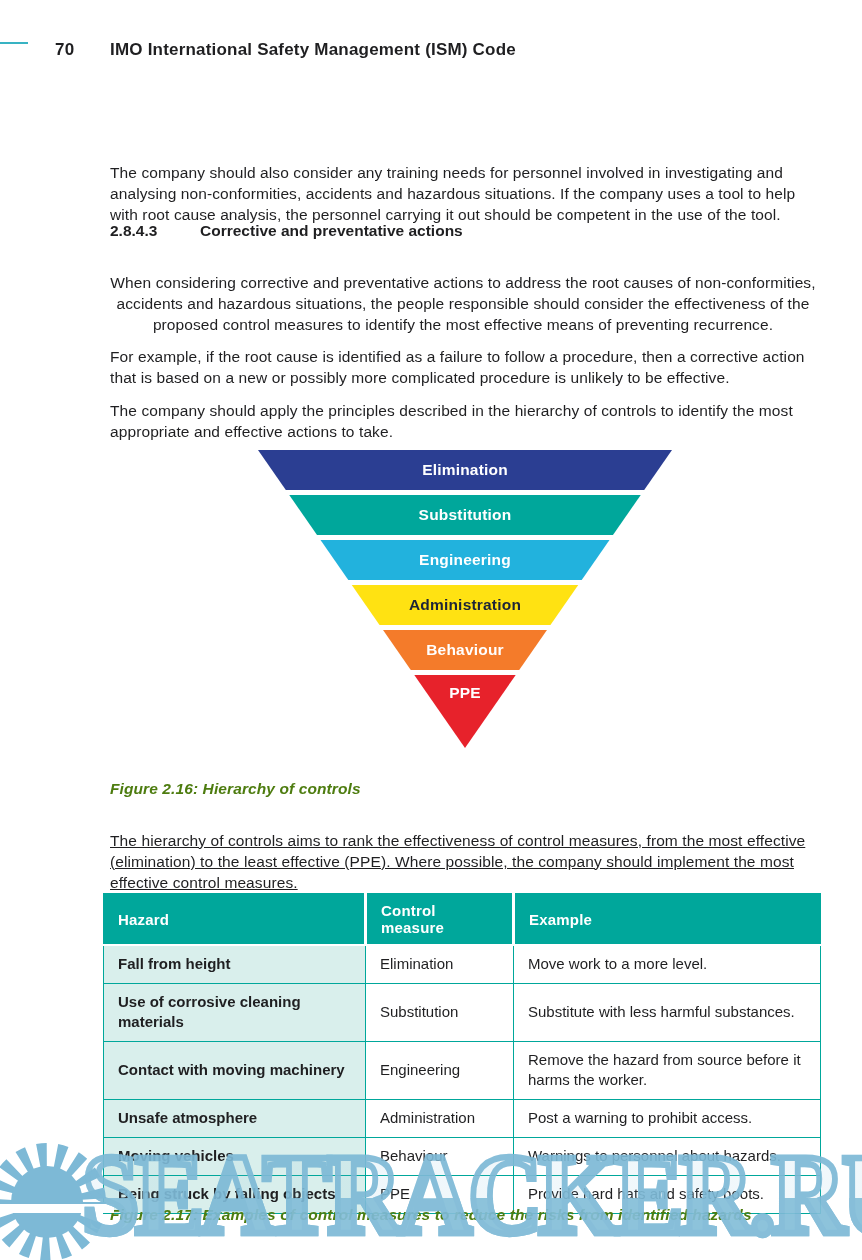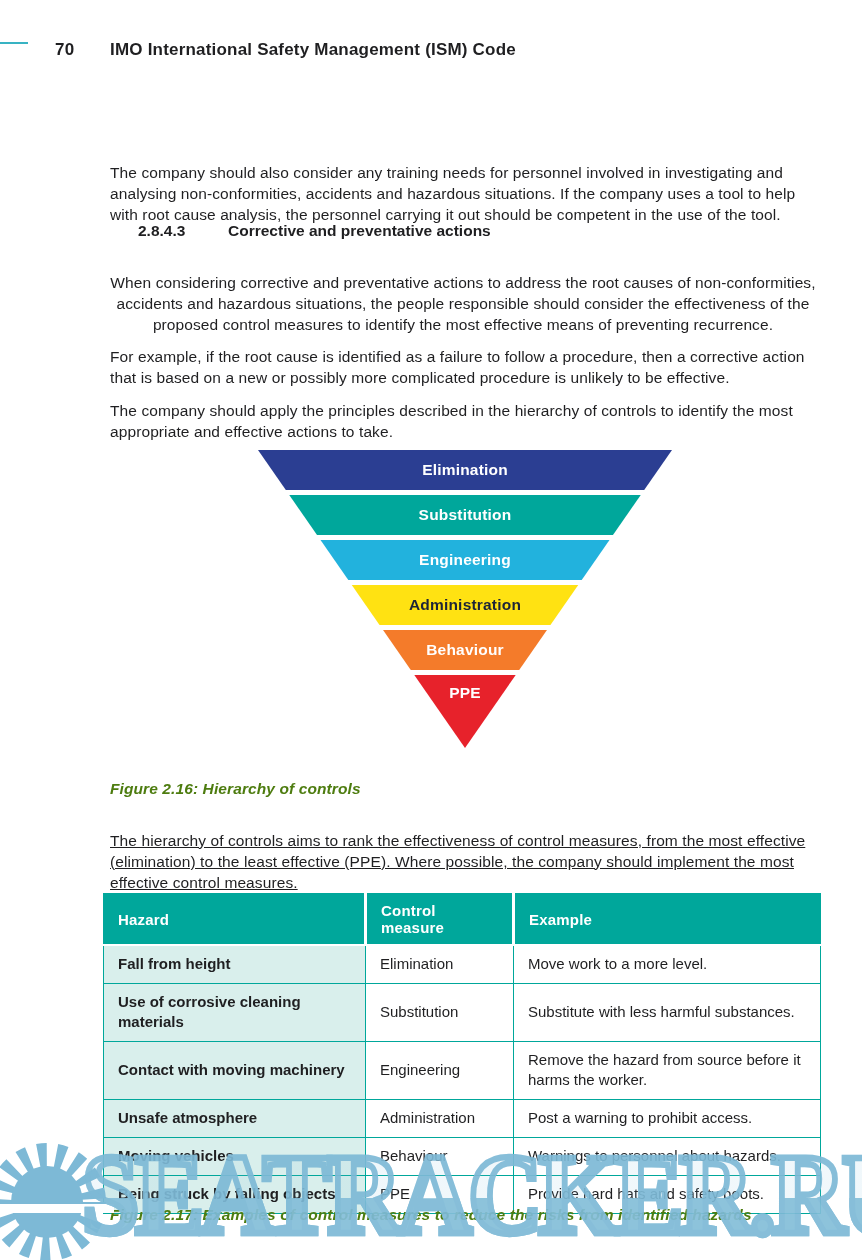--- a/index.html
+++ b/index.html
@@ -9,21 +9,21 @@
   }
   .abs{position:absolute;}
   
   .edge-rule{left:0;top:42px;width:28px;height:2px;background:#38b3c3;}
   .page-num{left:55px;top:40px;font-size:17px;font-weight:600;letter-spacing:.2px;}
   .header-title{left:110px;top:40px;font-size:17px;font-weight:600;letter-spacing:.2px;text-align:center;}
   
   .para{left:110px;width:706px;font-size:15.5px;line-height:21px;letter-spacing:.1px;}
   .p1{top:146px;}
   .sec-head{left:110px;top:222px;font-size:15.5px;font-weight:bold;}
-  .sec-head .num{display:inline-block;min-width:90px;margin-left:28px;}
+  .sec-head .num{display:inline-block;min-width:90px;}
   .p2{top:256px;text-align:center;}
   .p3{top:330px;}
   .p4{top:384px;}
   .p5{top:814px;text-decoration:underline;}
   
   .pyramid{left:258px;top:450px;width:414px;height:298px;}
   .band{position:absolute;left:0;width:414px;display:flex;justify-content:center;}
   .band span{font-size:15.5px;font-weight:bold;letter-spacing:.2px;}
   .b0{top:0;height:40px;clip-path:polygon(0% 0%,100% 0%,93.28% 100%,6.72% 100%);align-items:center;}
   .b1{top:45px;height:40px;clip-path:polygon(7.55% 0%,92.45% 0%,85.74% 100%,14.26% 100%);align-items:center;}

